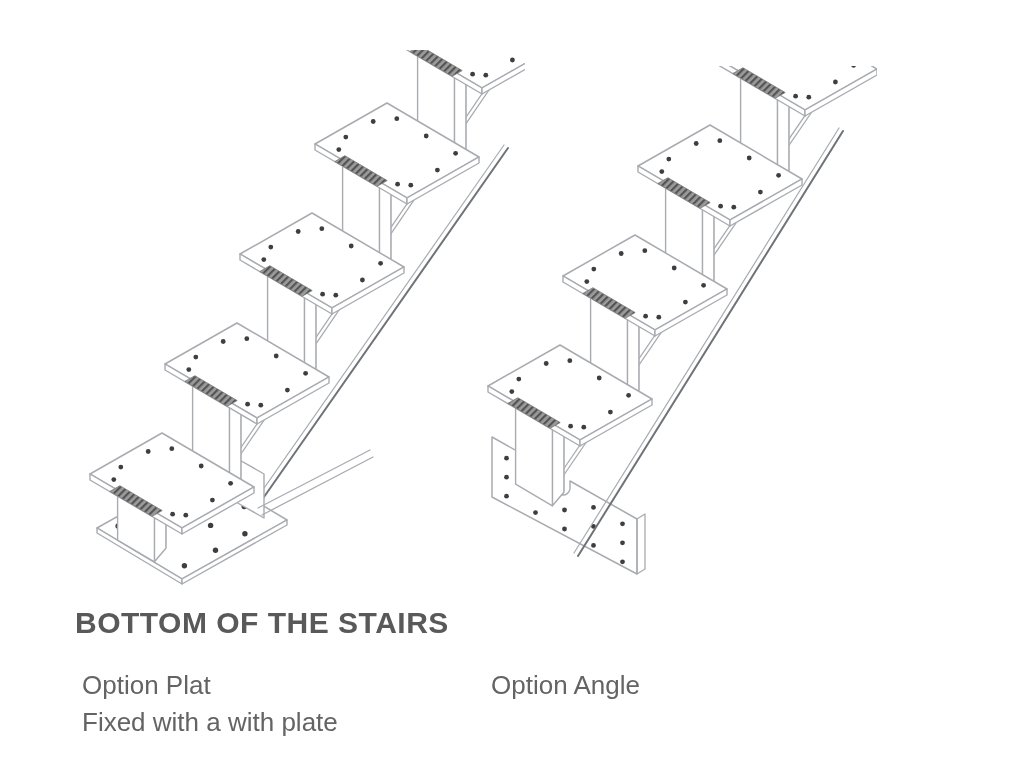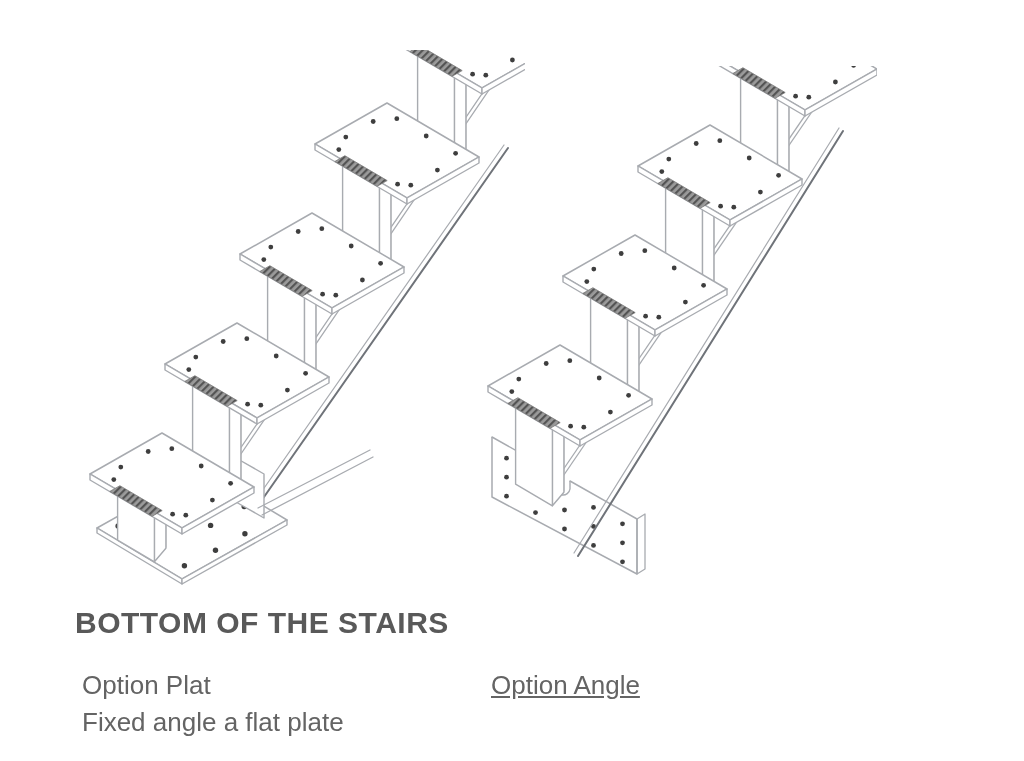--- a/index.html
+++ b/index.html
@@ -240,20 +240,20 @@
         <circle cx="583.8" cy="401.2" r="2.4" fill="#3e3e3e"></circle>
         <circle cx="511.8" cy="365.6" r="2.4" fill="#3e3e3e"></circle>
         <circle cx="570.6" cy="400.2" r="2.4" fill="#3e3e3e"></circle>
       </g>
   </svg>
 
   <div class="section-heading" style="color: rgb(89, 89, 89);">BOTTOM OF THE STAIRS</div>
 
   <div class="caption caption-left" style="color: rgb(100, 100, 100);">
     <div>Option Plat</div>
-    <div>Fixed angle a flat plate</div>
+    <div>Fixed with a with plate</div>
   </div>
 
-  <div class="caption caption-right" style="color: rgb(100, 100, 100); text-decoration: underline;">
+  <div class="caption caption-right" style="color: rgb(100, 100, 100);">
     <div>Option Angle</div>
   </div>
 
 </div>
 
 </body></html>

